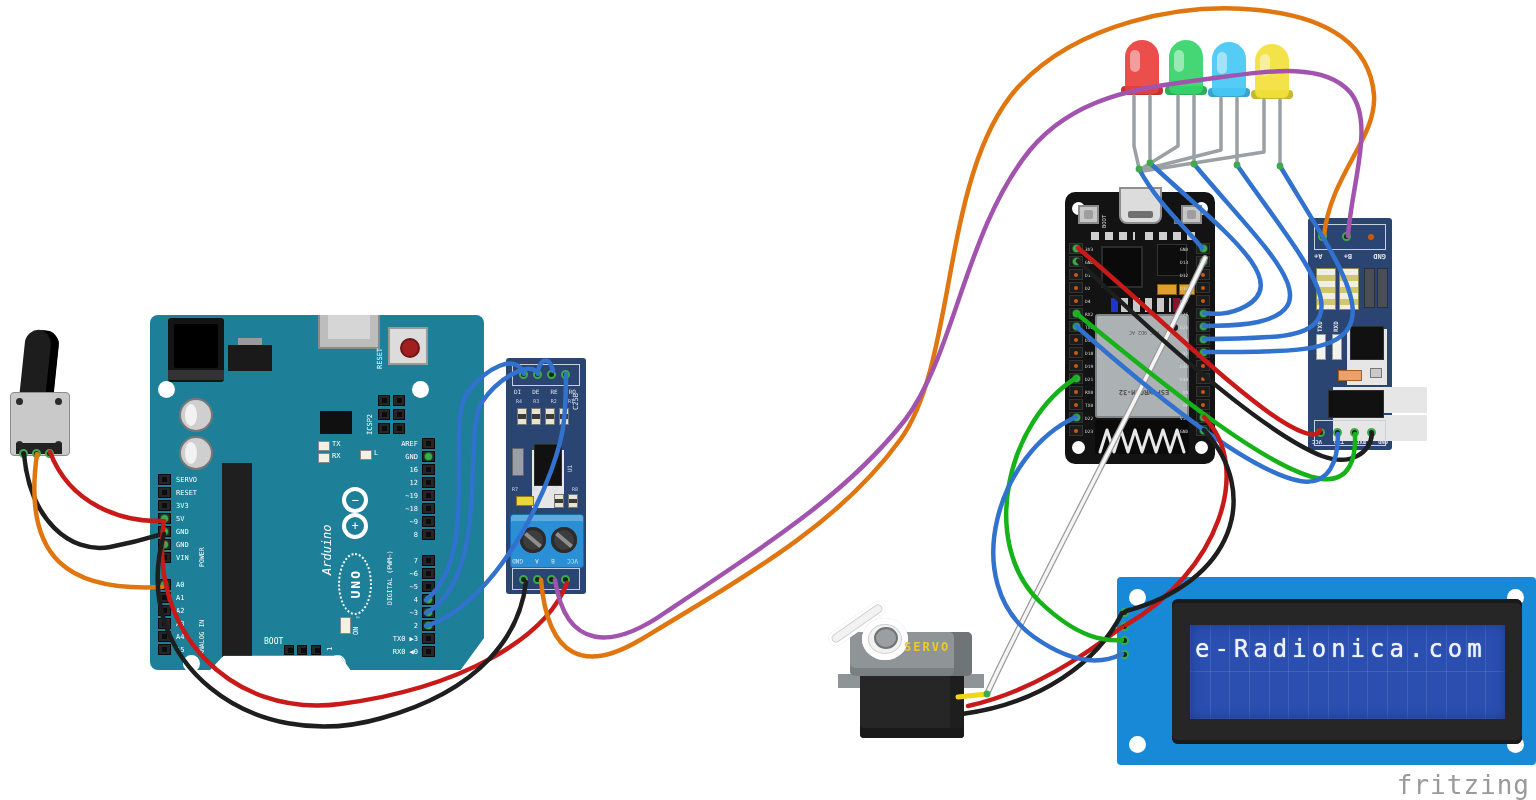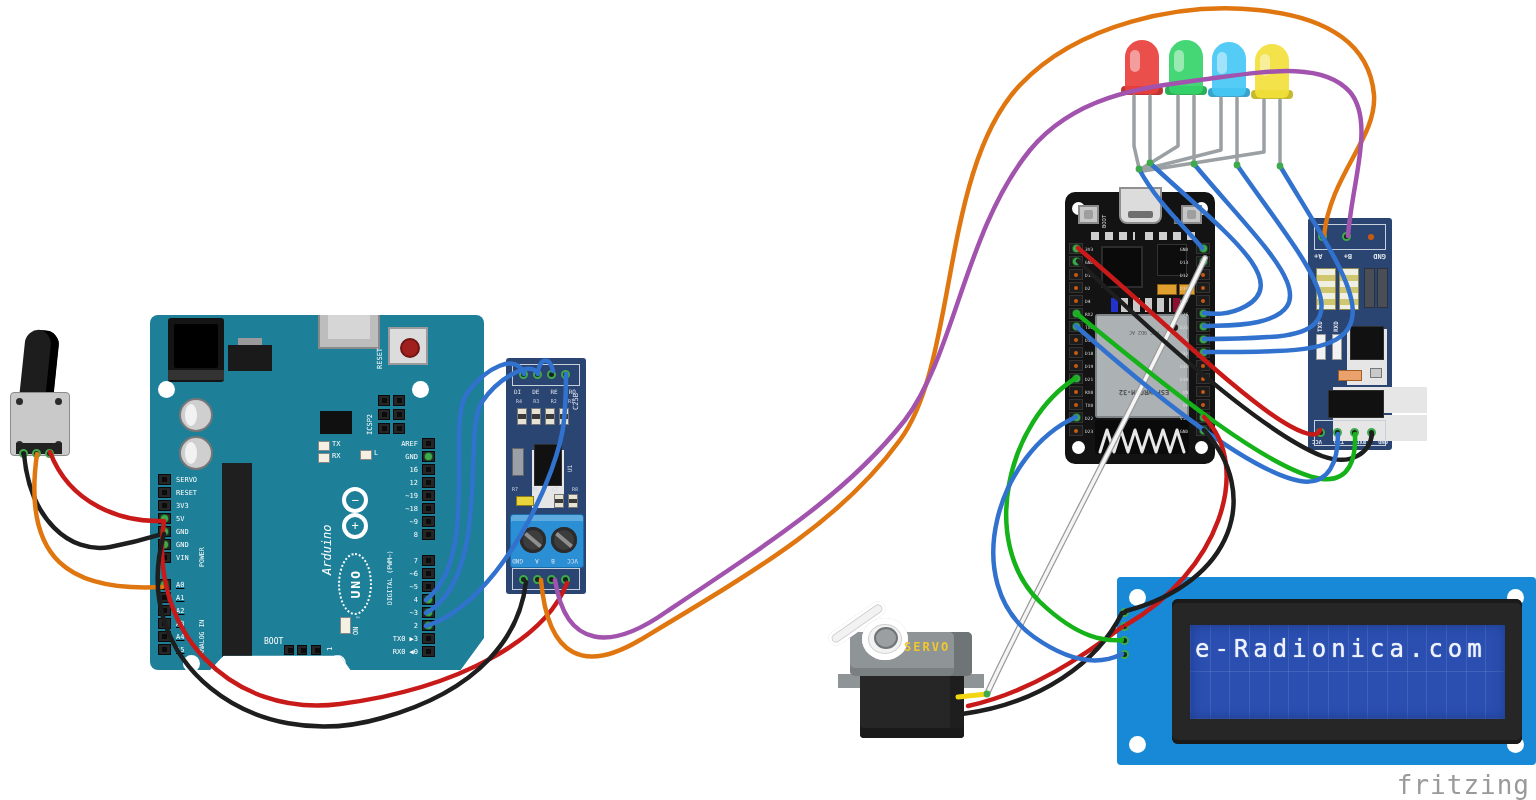--- a/index.html
+++ b/index.html
@@ -154,21 +154,21 @@
     <div class="silk vtext abs" style="left:48px;top:196px;height:56px;font-size:6.5px;">POWER</div>
 
     <div class="pincol abs" style="left:8px;top:264px;">
         <div class="pin wired"></div>
         <div class="pin"></div>
         <div class="pin"></div>
         <div class="pin"></div>
         <div class="pin"></div>
         <div class="pin"></div>
       </div>
-    <div class="llist abs" style="left:26px;top:264px;text-decoration:underline;">
+    <div class="llist abs" style="left:26px;top:264px;">
         <div>A0</div>
         <div>A1</div>
         <div>A2</div>
         <div>A3</div>
         <div>A4</div>
         <div>A5</div>
       </div>
     <div class="silk vtext abs" style="left:48px;top:268px;height:72px;font-size:6.5px;">ANALOG IN</div>
 
     <div class="pincol abs" style="left:272px;top:123px;">

